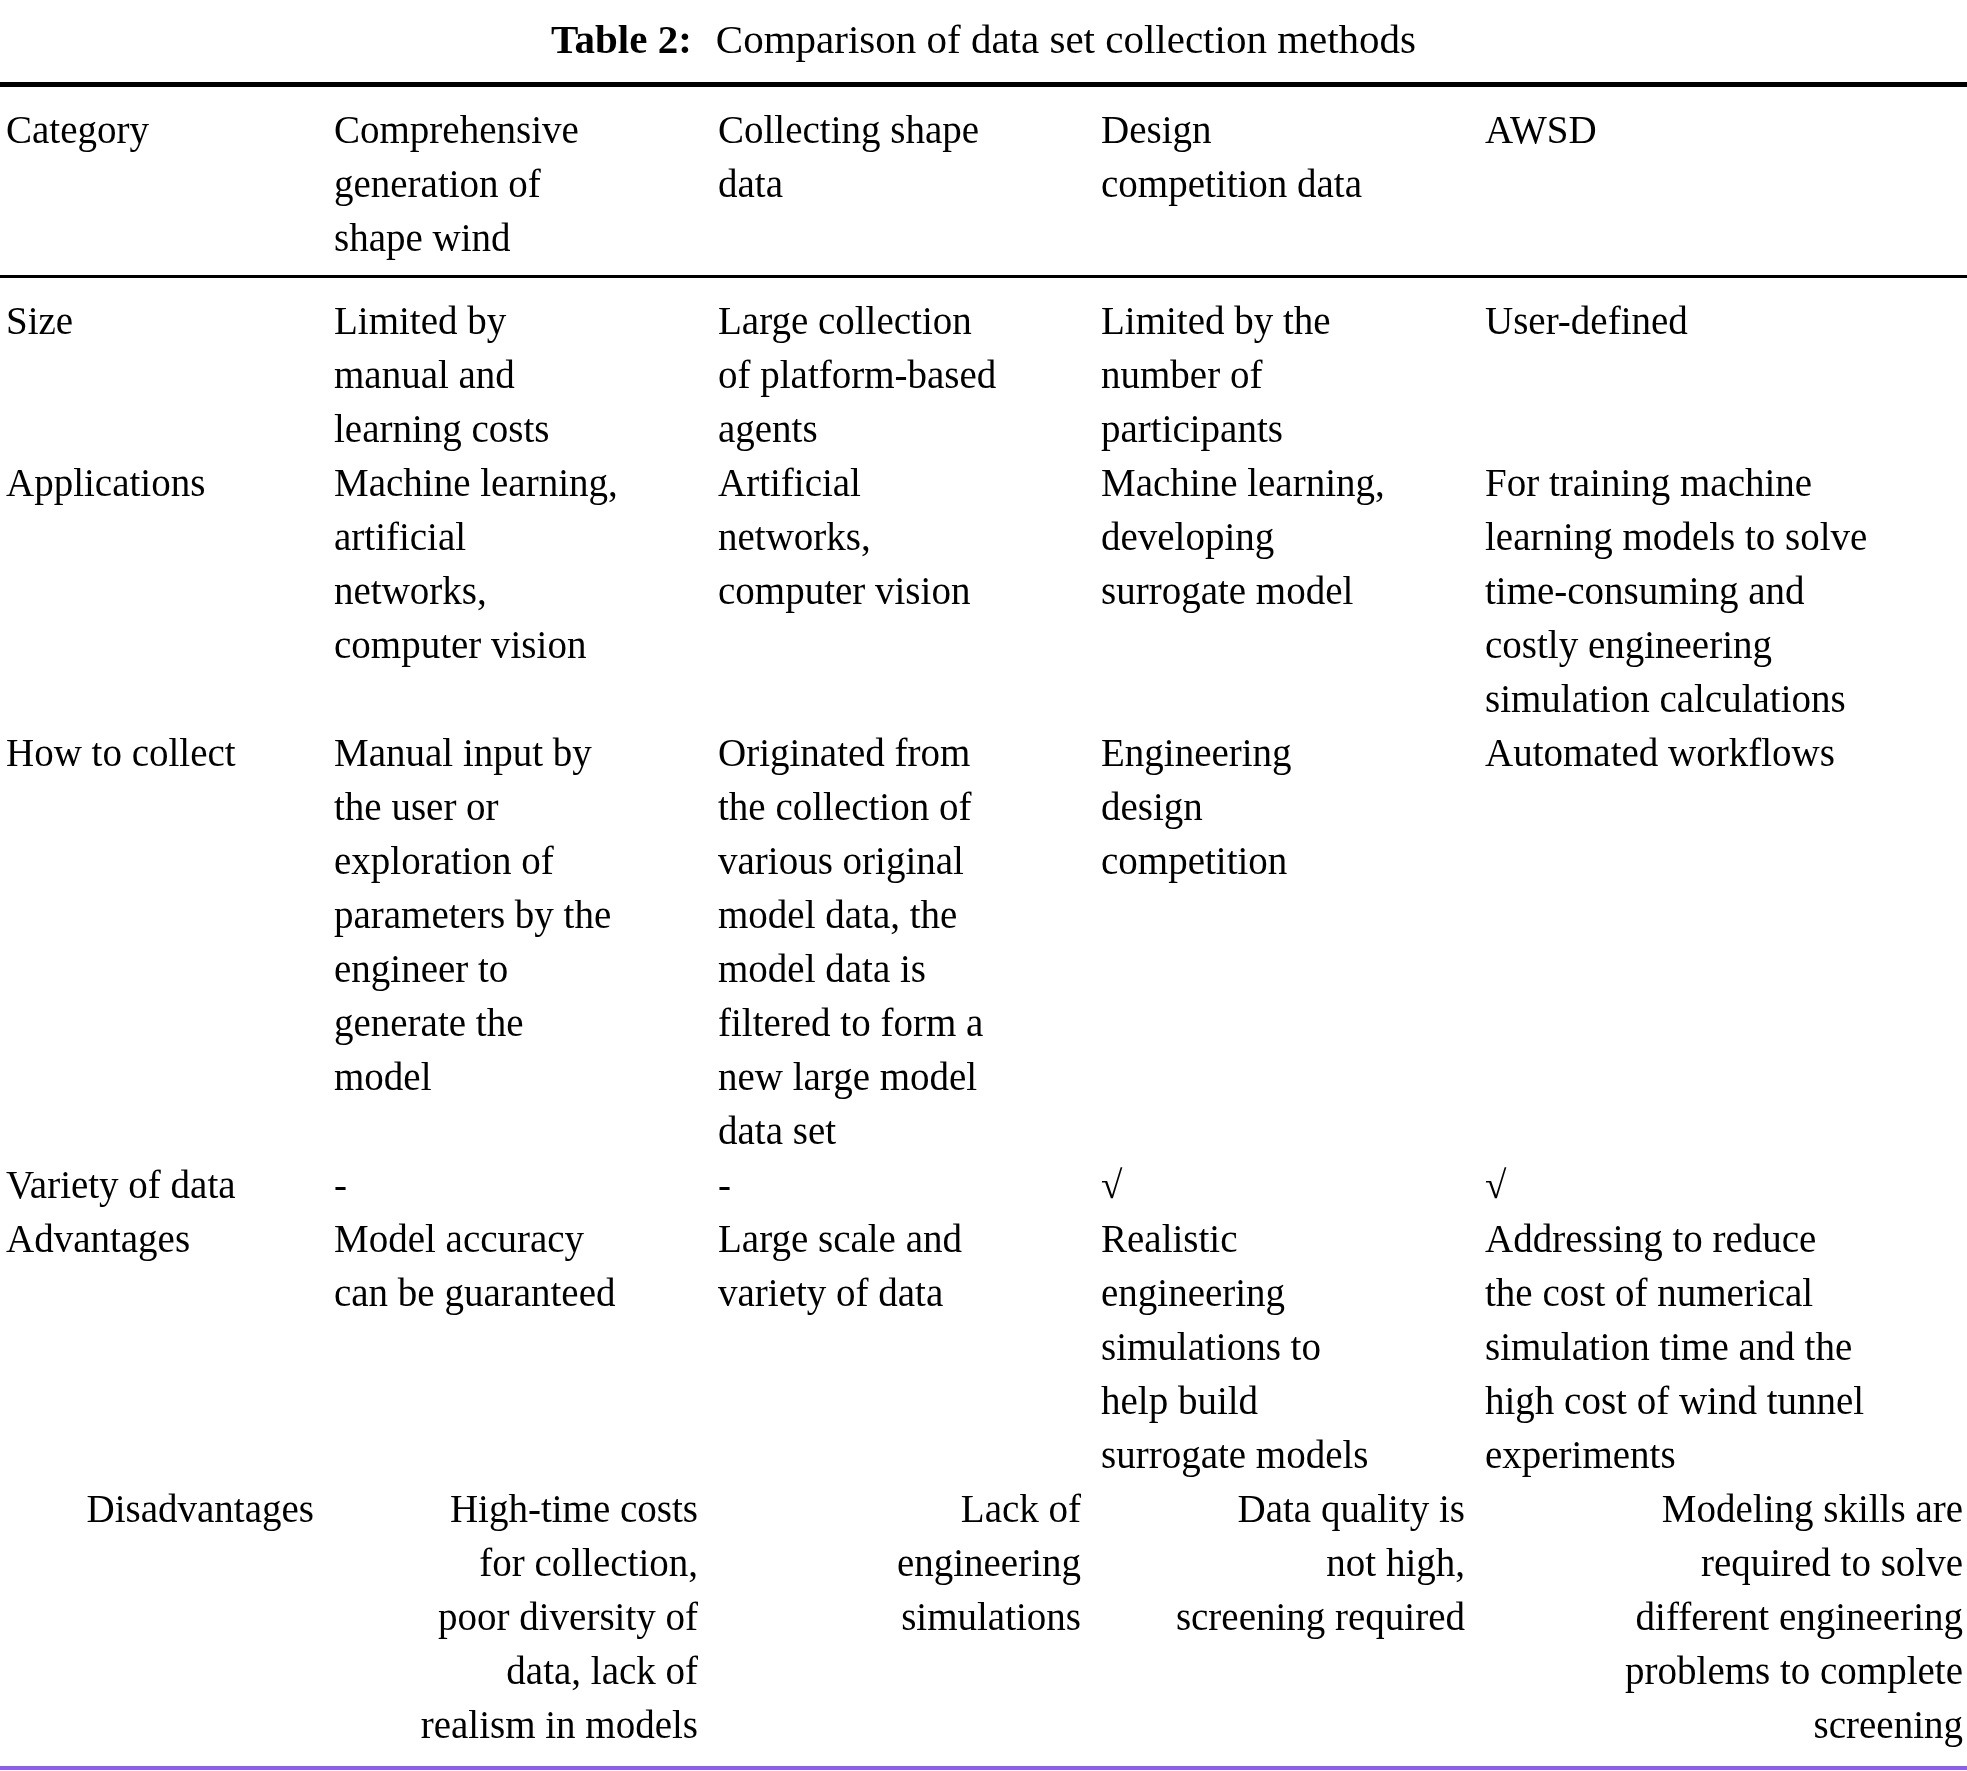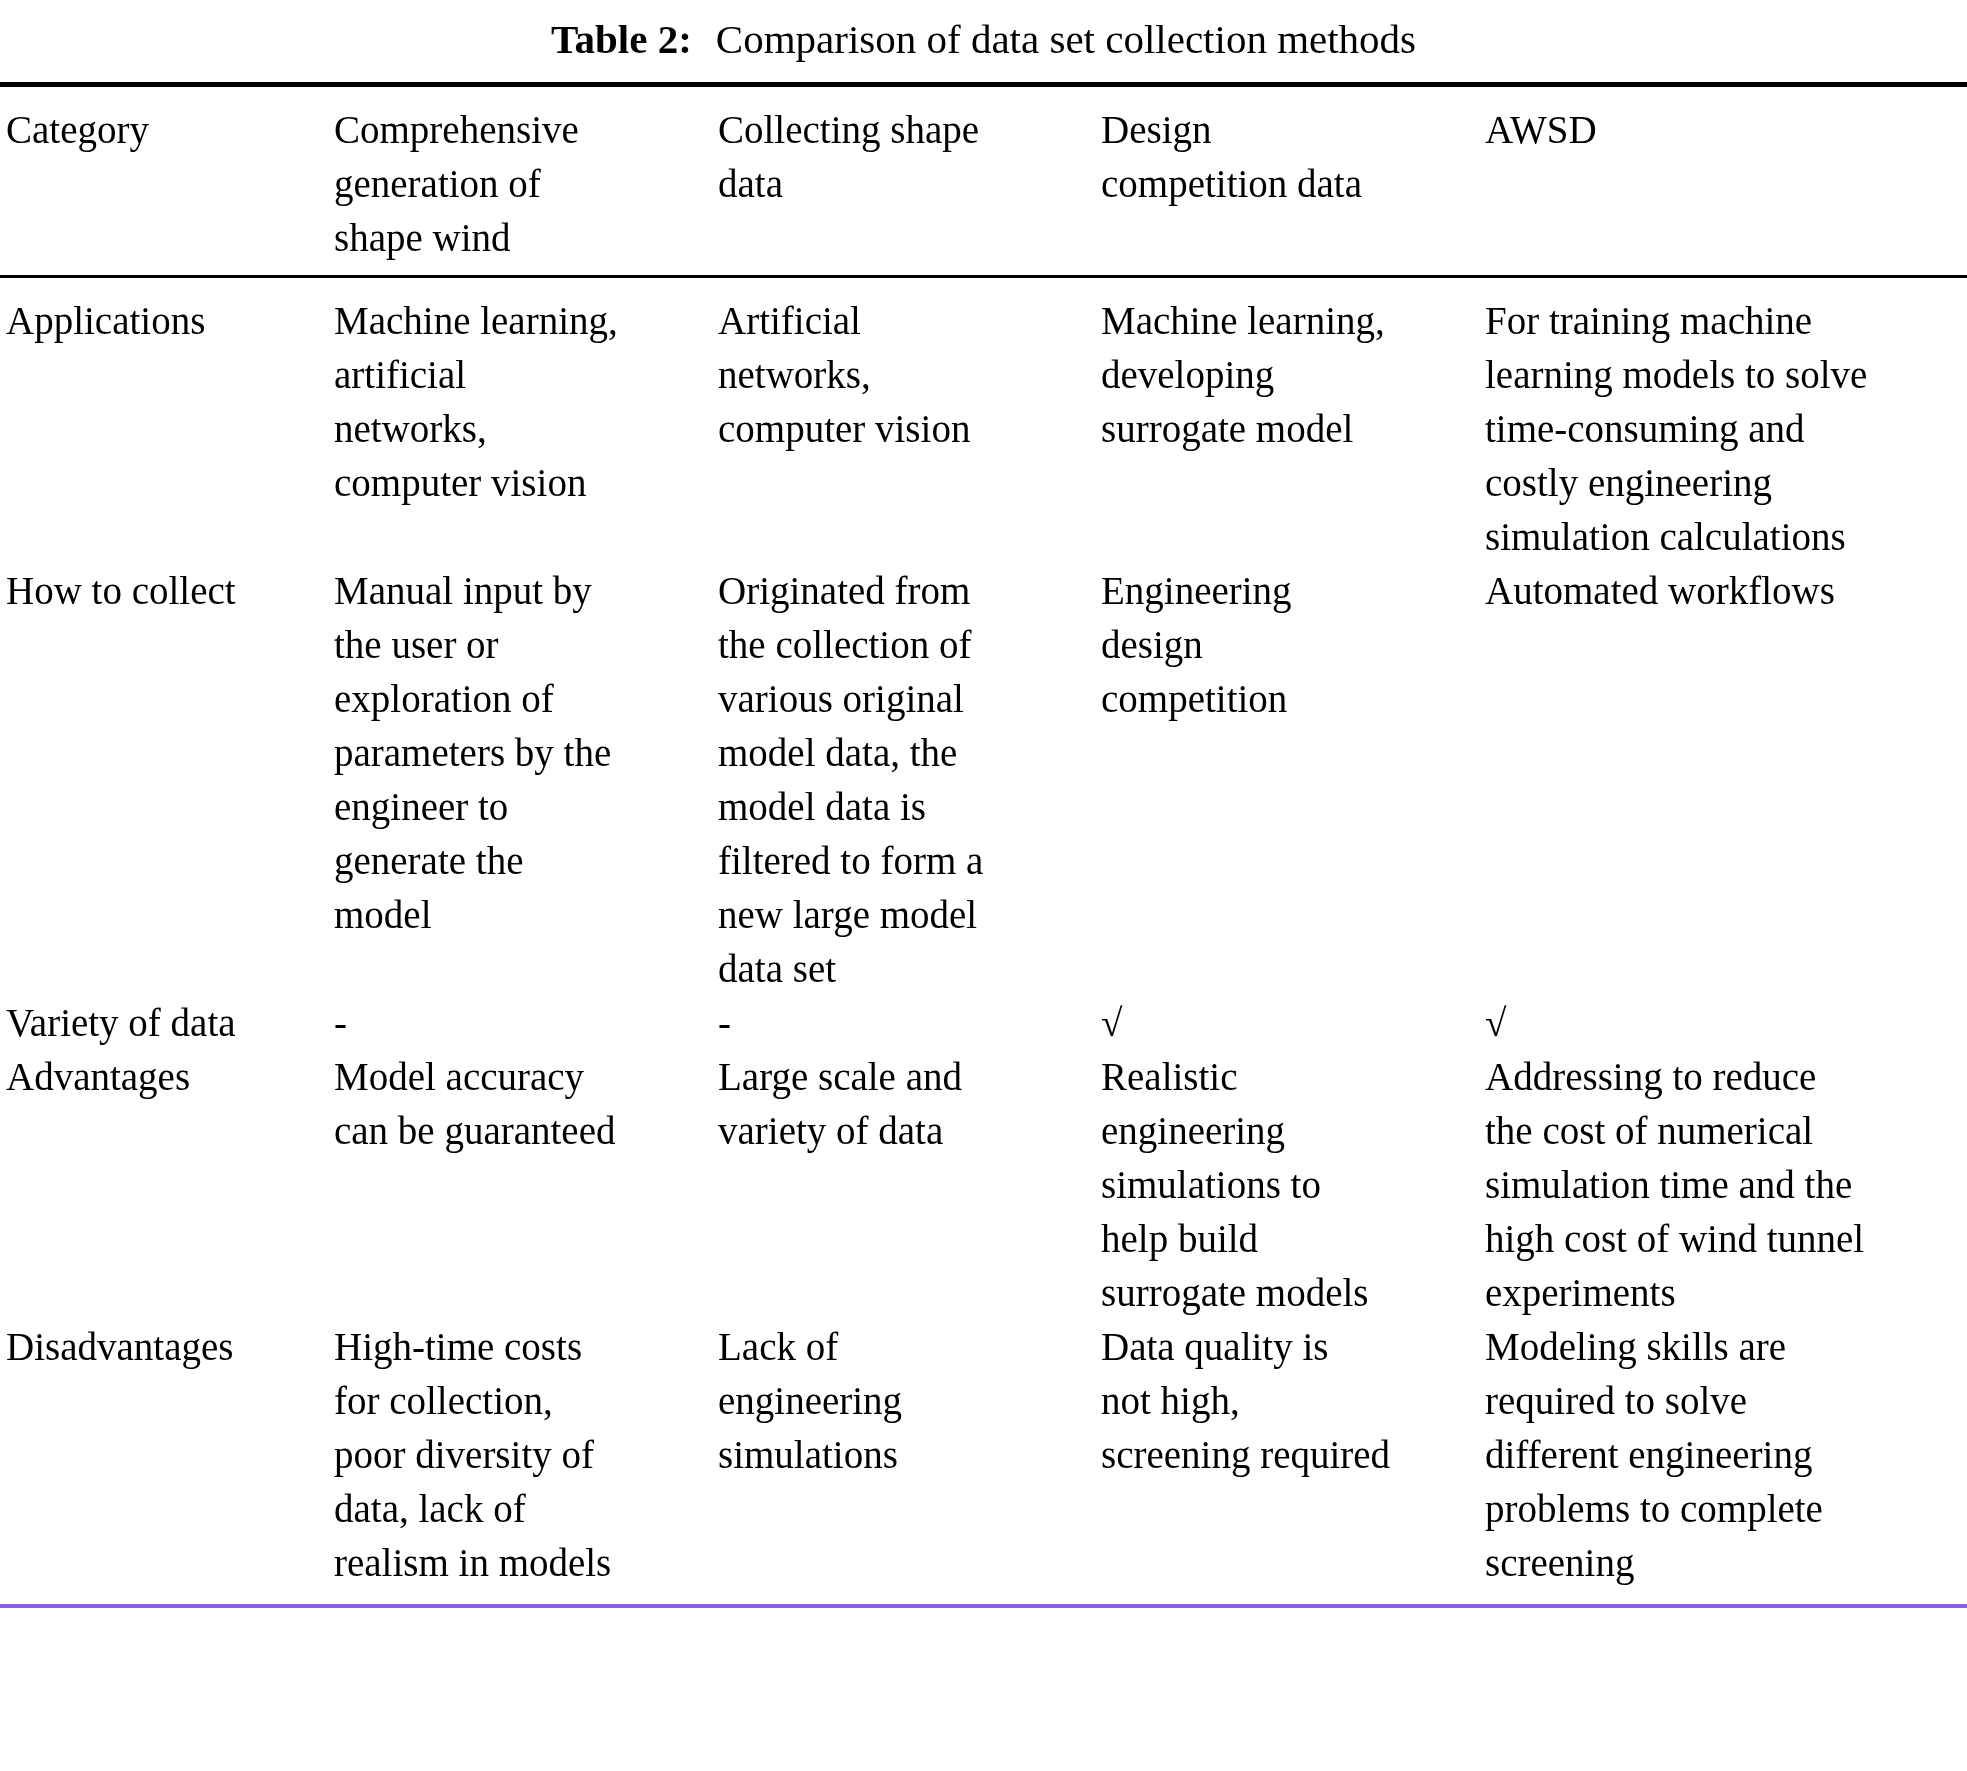--- a/index.html
+++ b/index.html
@@ -40,21 +40,21 @@
     vertical-align: top;
     text-align: left;
     padding: 0 20px 0 0;
     white-space: pre-line;
     word-wrap: break-word;
   }
   table.cmp td.c0 { padding-left: 6px; }
   table.cmp td.c4 { padding-right: 4px; }
   table.cmp thead td { padding-top: 16px; padding-bottom: 10px; }
   table.cmp tbody tr:first-child td { padding-top: 16px; }
-  table.cmp tbody tr:last-child td { padding-bottom: 14px; }
+  table.cmp tbody tr:last-child td { padding-bottom: 14px; text-align: right; }
   col.w0 { width: 334px; }
   col.w1 { width: 384px; }
   col.w2 { width: 383px; }
   col.w3 { width: 384px; }
   col.w4 { width: 482px; }
 </style>
 </head>
 <body>
 
 <div class="caption">
@@ -76,20 +76,33 @@
 generation of
 shape wind</td>
       <td class="c2">Collecting shape
 data</td>
       <td class="c3">Design
 competition data</td>
       <td class="c4">AWSD</td>
     </tr>
   </thead>
   <tbody>
+    <tr>
+      <td class="c0">Size</td>
+      <td class="c1">Limited by
+manual and
+learning costs</td>
+      <td class="c2">Large collection
+of platform-based
+agents</td>
+      <td class="c3">Limited by the
+number of
+participants</td>
+      <td class="c4">User-defined</td>
+    </tr>
     <tr>
       <td class="c0">Applications</td>
       <td class="c1">Machine learning,
 artificial
 networks,
 computer vision</td>
       <td class="c2">Artificial
 networks,
 computer vision</td>
       <td class="c3">Machine learning,

